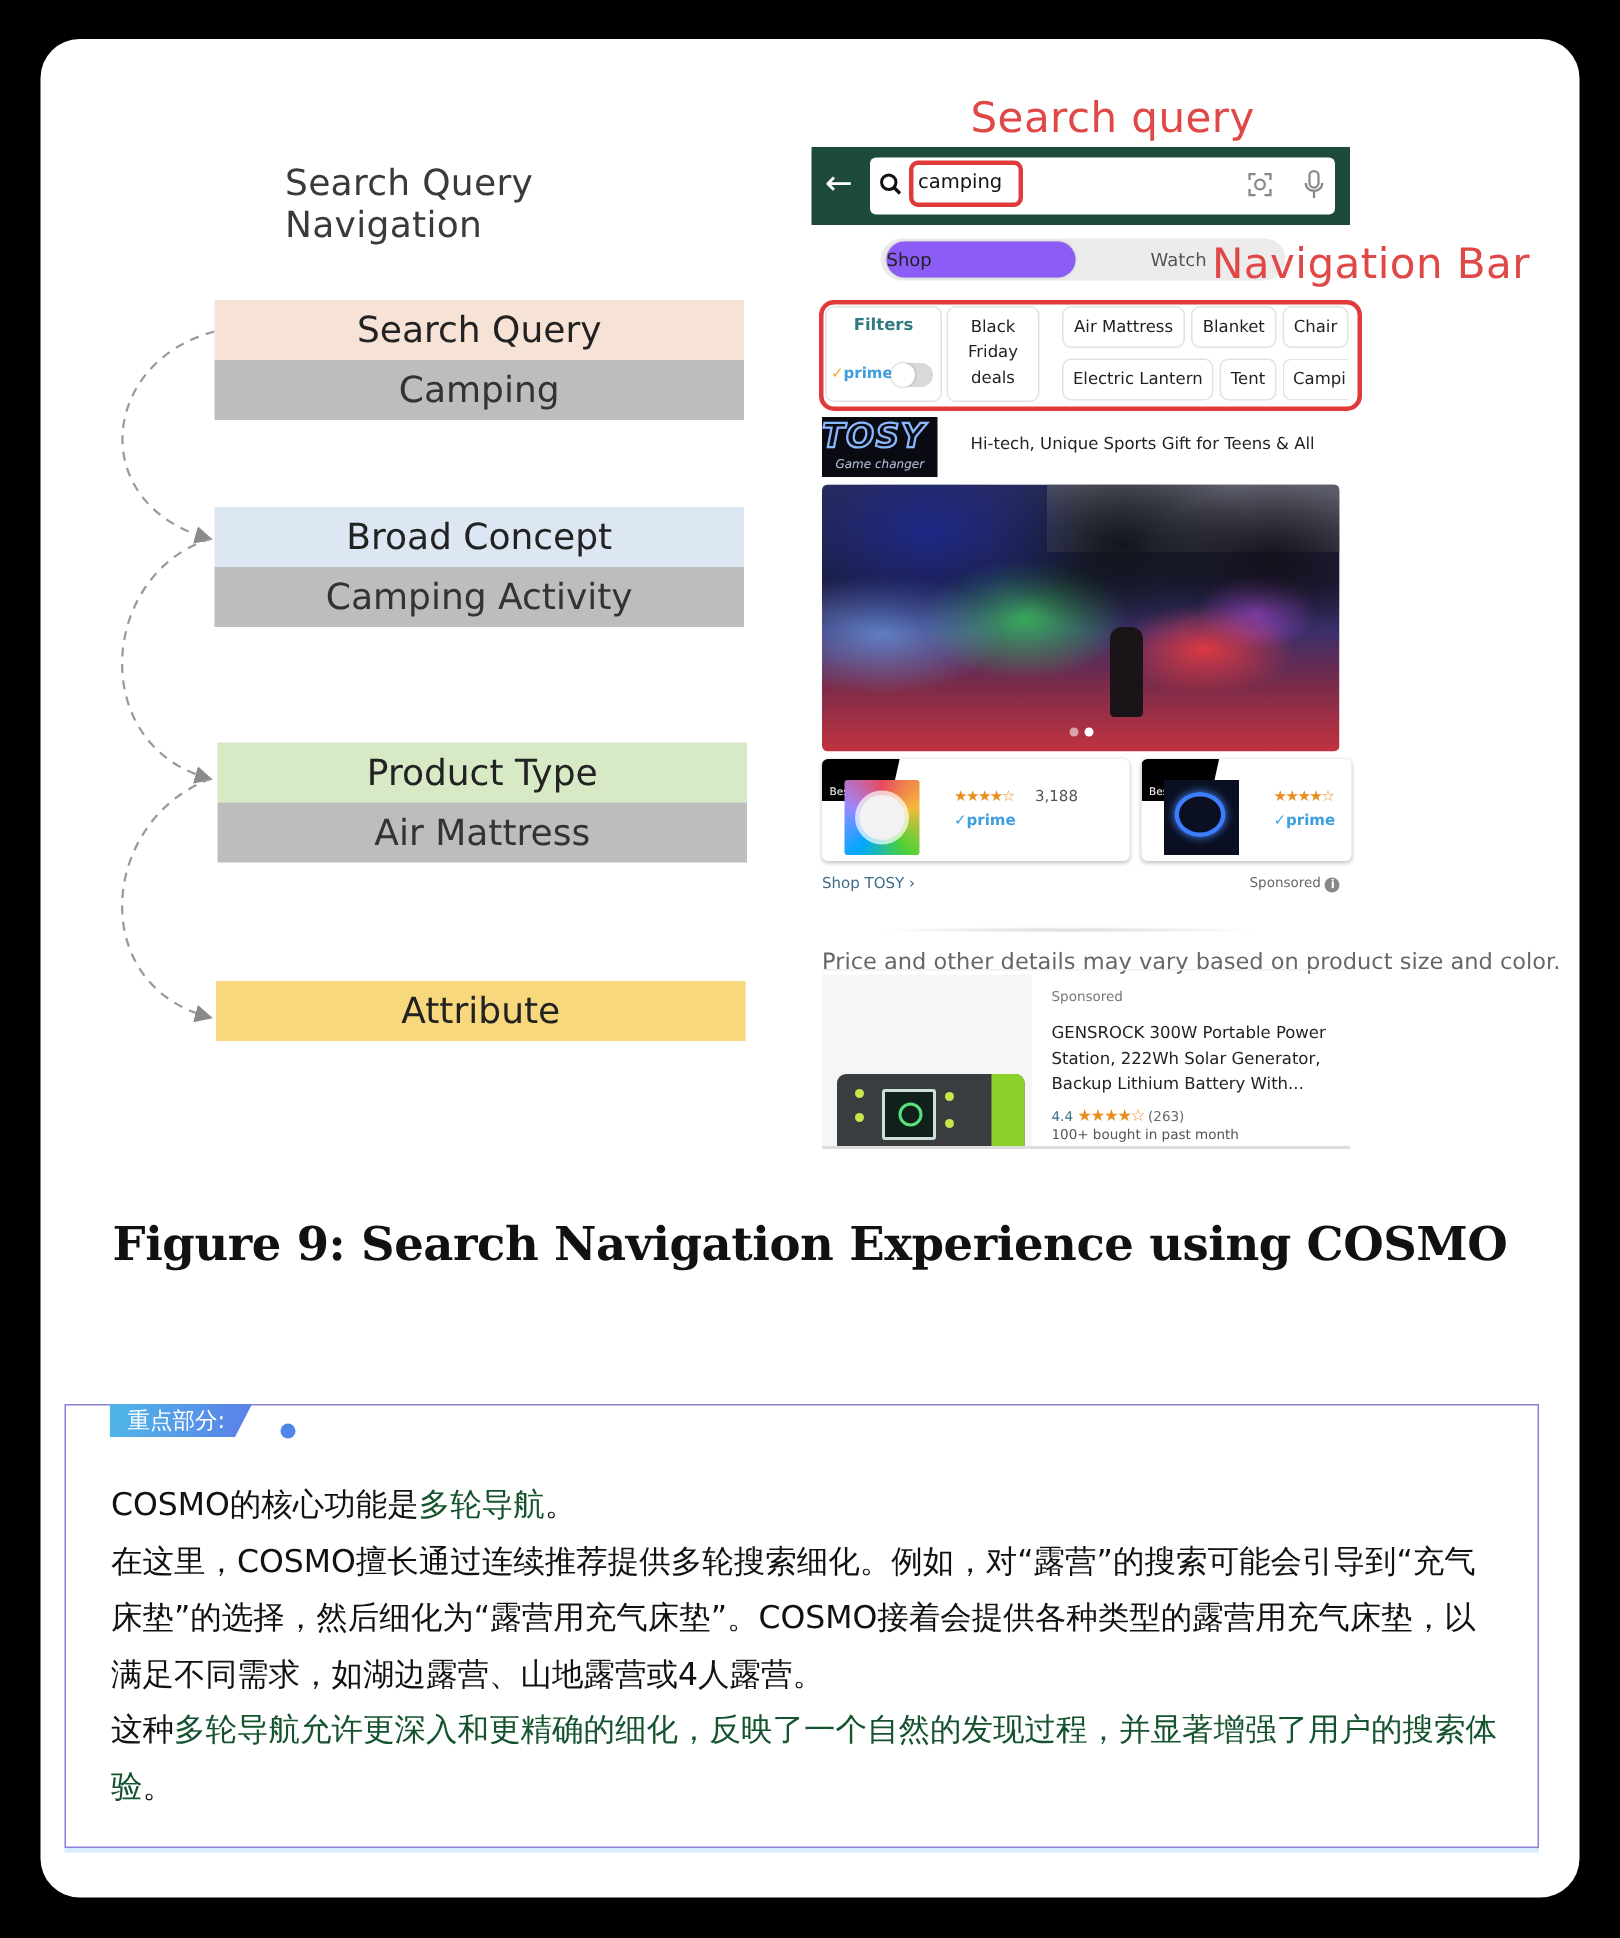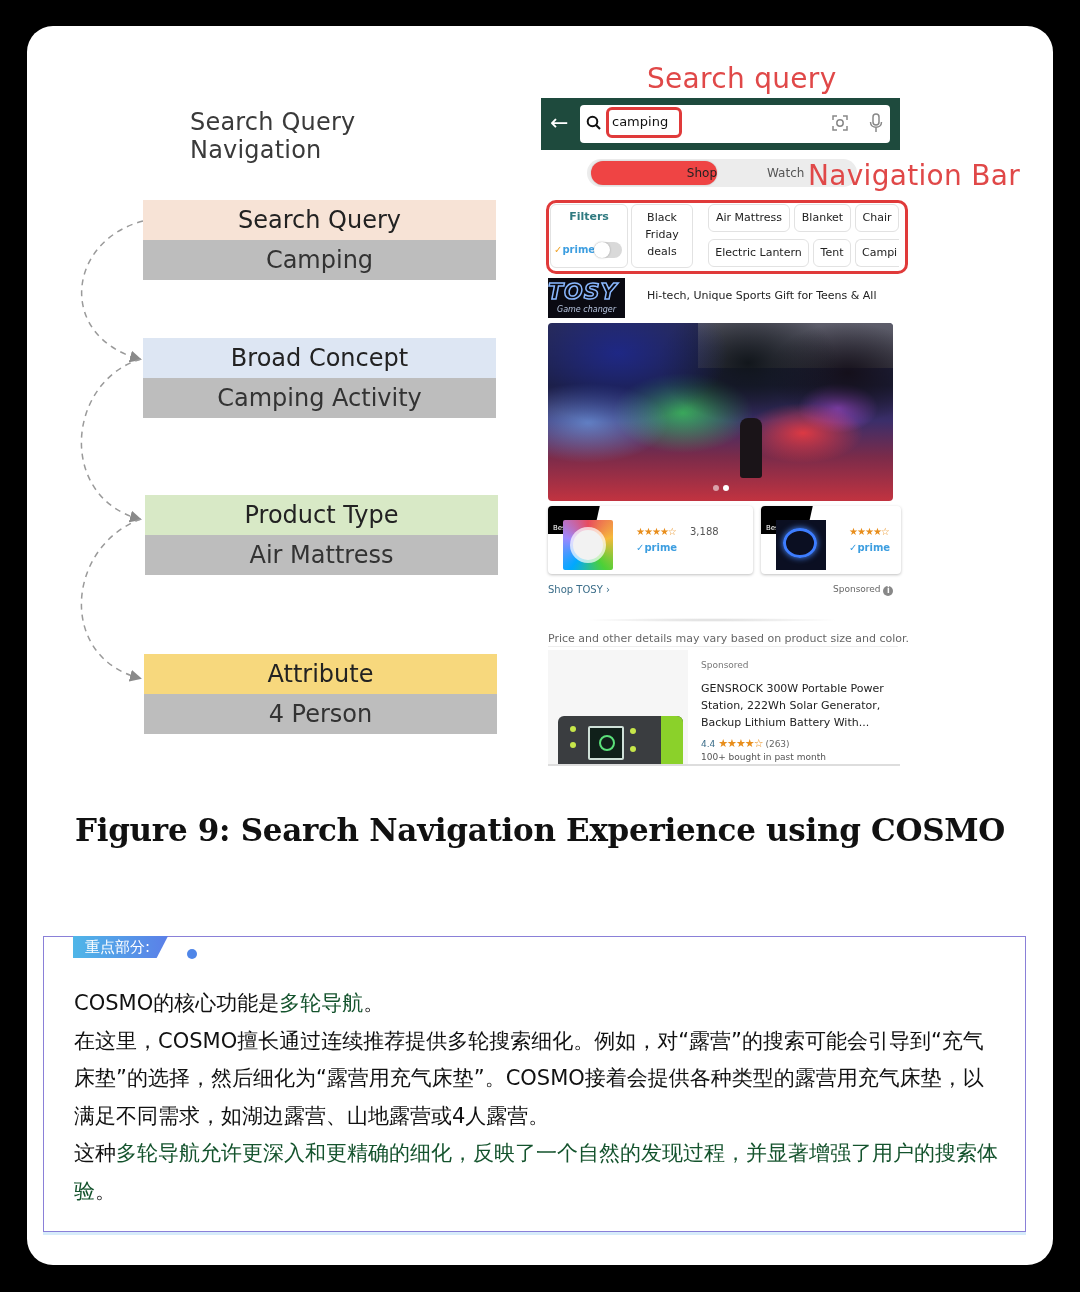--- a/index.html
+++ b/index.html
@@ -57,21 +57,21 @@
   }
   .lens-icon { position: absolute; left: 251px; top: 9px; }
   .mic-icon { position: absolute; left: 289px; top: 8px; }
 
   .seg {
     position: absolute; left: 560px; top: 133px; width: 270px; height: 28px;
     background: #ececec; border-radius: 14px;
   }
   .seg .shop {
     position: absolute; left: 4px; top: 2px; width: 126px; height: 24px;
-    background: #ef4444; border-radius: 12px; text-align: right; line-height: 24px;
+    background: #8b5cf6; border-radius: 12px; text-align: left; line-height: 24px;
     font-size: 12px; color: #222; box-shadow: 0 0 2px rgba(0,0,0,0.2);
   }
   .seg .watch {
     position: absolute; left: 180px; top: 2px; line-height: 24px; font-size: 12px; color: #555;
   }
 
   .navbar-hl {
     position: absolute; left: 519px; top: 174px; width: 362px; height: 74px;
     border: 3px solid #e03a3a; border-radius: 10px; box-sizing: border-box;
   }
@@ -152,21 +152,21 @@
   .stars { position:absolute; color:#e88e1c; font-size:10px; letter-spacing:-1px; }
   .rating-count { position:absolute; font-size:10px; color:#555; }
   .prime-tag { position:absolute; font-size:10px; font-weight:bold; color:#3d9ee0; }
 
   .shop-link { position:absolute; left:521px; top:558px; font-size:10px; color:#3b6d89; }
   .sponsored-1 { position:absolute; left:806px; top:558px; font-size:9px; color:#666; }
   .info-icon { display:inline-block; width:10px; height:10px; border-radius:50%; background:#888;
     color:#fff; font-size:8px; line-height:10px; text-align:center; font-weight:bold; vertical-align:-1px; }
   .divider-shadow { position:absolute; left:555px; top:592px; width:260px; height:4px;
     background: radial-gradient(ellipse at center, rgba(0,0,0,0.15), transparent 70%); }
-  .price-note { position:absolute; left:521px; top:606px; font-size:11px; color:#666; }
+  .price-note { position:absolute; left:521px; top:606px; font-size:15px; color:#666; }
   .price-rule { position:absolute; left:521px; top:620px; width:350px; height:1px; background:#eee; }
 
   .ad-card { position:absolute; left:521px; top:624px; width:352px; height:114px;
     overflow:hidden; border-bottom: 2px solid #ddd; }
   .ad-img { position:absolute; left:0; top:0; width:140px; height:114px; background:#f6f6f6; }
   .gen { position:absolute; left:10px; top:66px; width:125px; height:60px;
     background:#3a3d40; border-radius:6px; }
   .gen .screen { position:absolute; left:30px; top:10px; width:32px; height:30px;
     background:#10201a; border:2px solid #cfe0d8; border-radius:2px; }
   .gen .screen::after { content:""; position:absolute; left:9px; top:7px; width:12px; height:12px;
@@ -231,21 +231,20 @@
   <div class="level lv2">
     <div class="head">Broad Concept</div>
     <div class="val">Camping Activity</div>
   </div>
   <div class="level lv3">
     <div class="head">Product Type</div>
     <div class="val">Air Mattress</div>
   </div>
   <div class="level lv4">
     <div class="head">Attribute</div>
-    <div class="val">4 Person</div>
   </div>
 
   <div class="annot q">Search query</div>
 
   <div class="topbar">
     <div class="back-arrow">←</div>
     <div class="searchbox">
       <svg class="search-icon" width="16" height="16" viewBox="0 0 16 16">
         <circle cx="6.5" cy="6.5" r="4.8" fill="none" stroke="#111" stroke-width="2"></circle>
         <line x1="10" y1="10" x2="14" y2="14" stroke="#111" stroke-width="2.2"></line>

